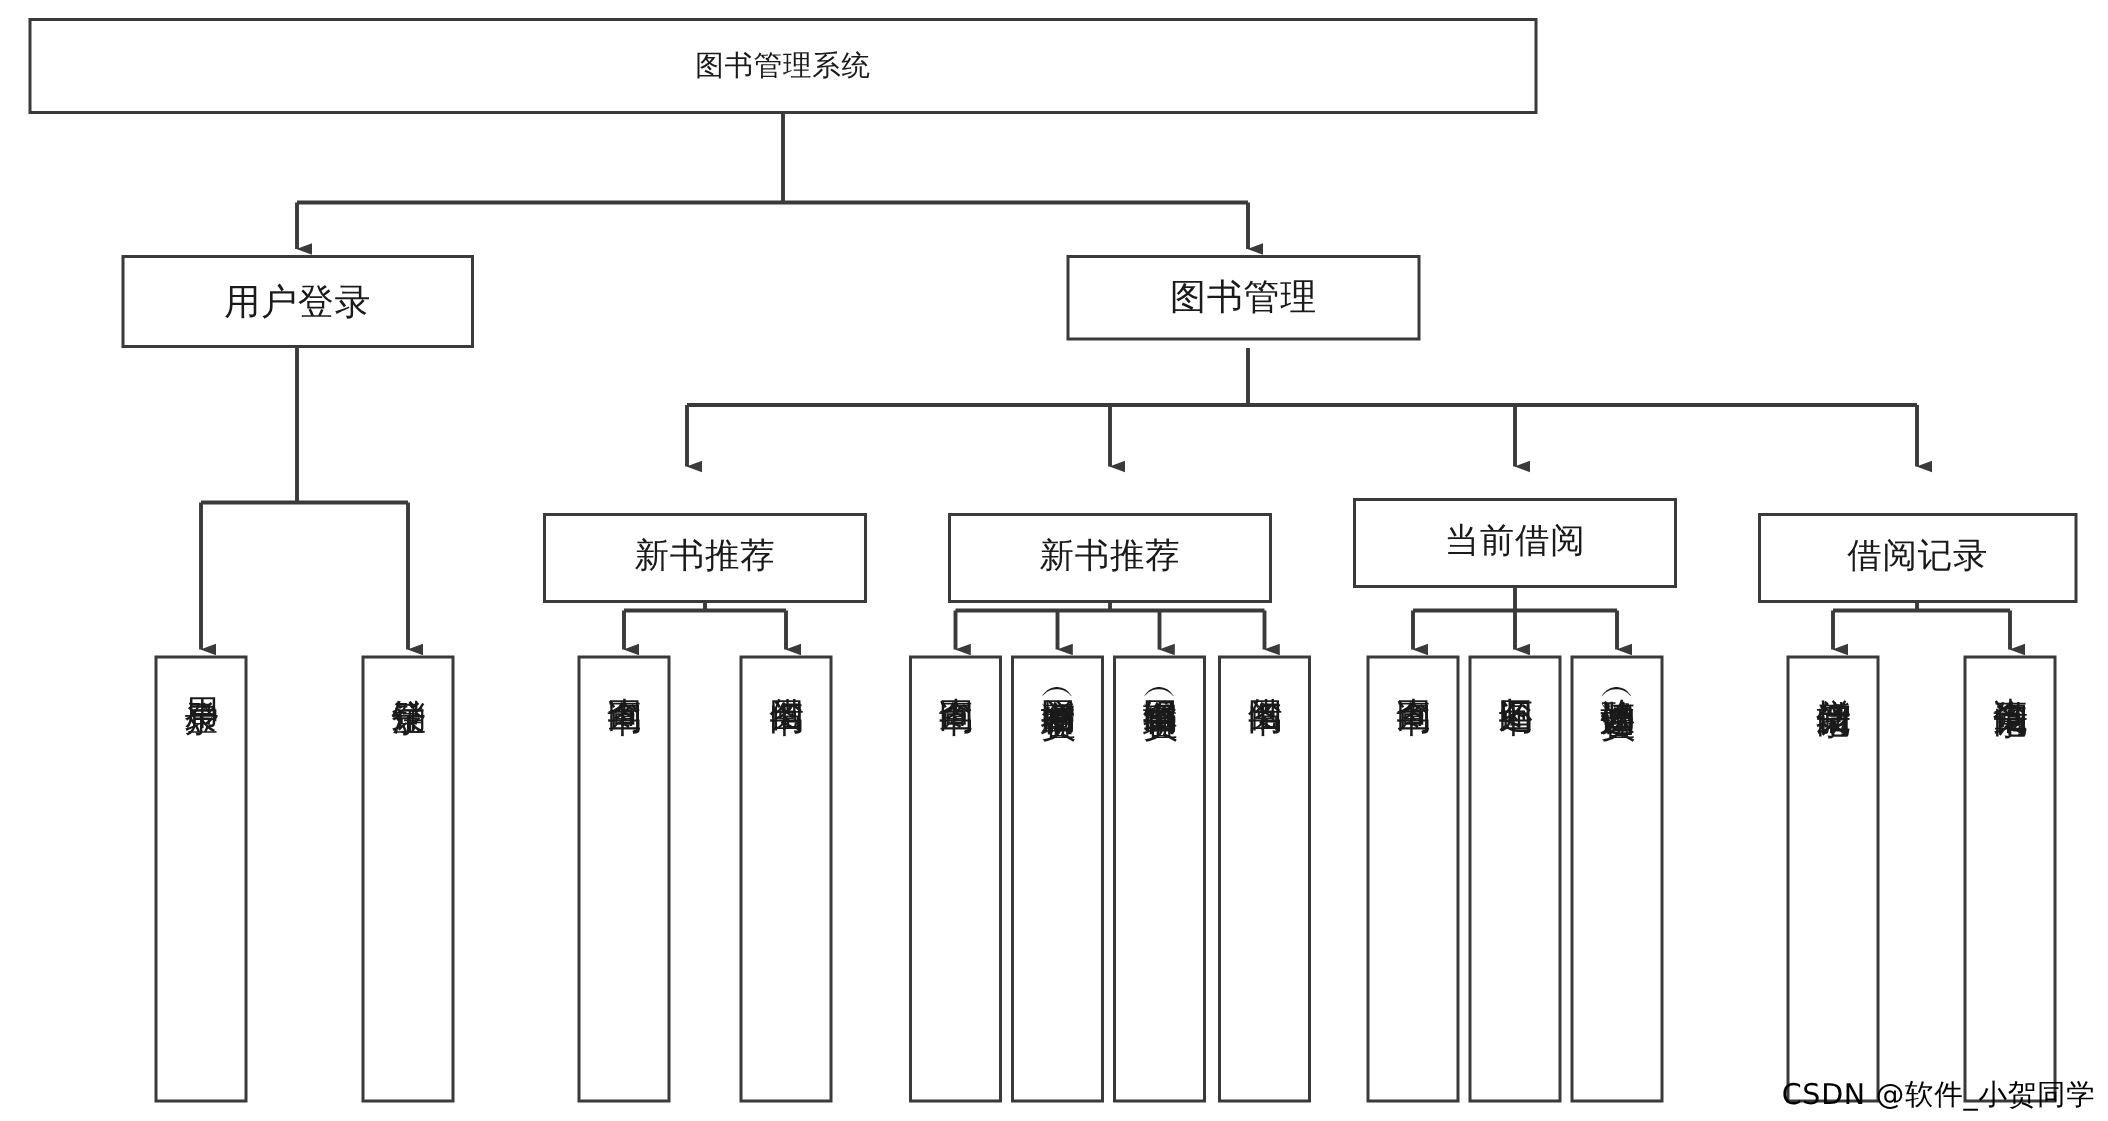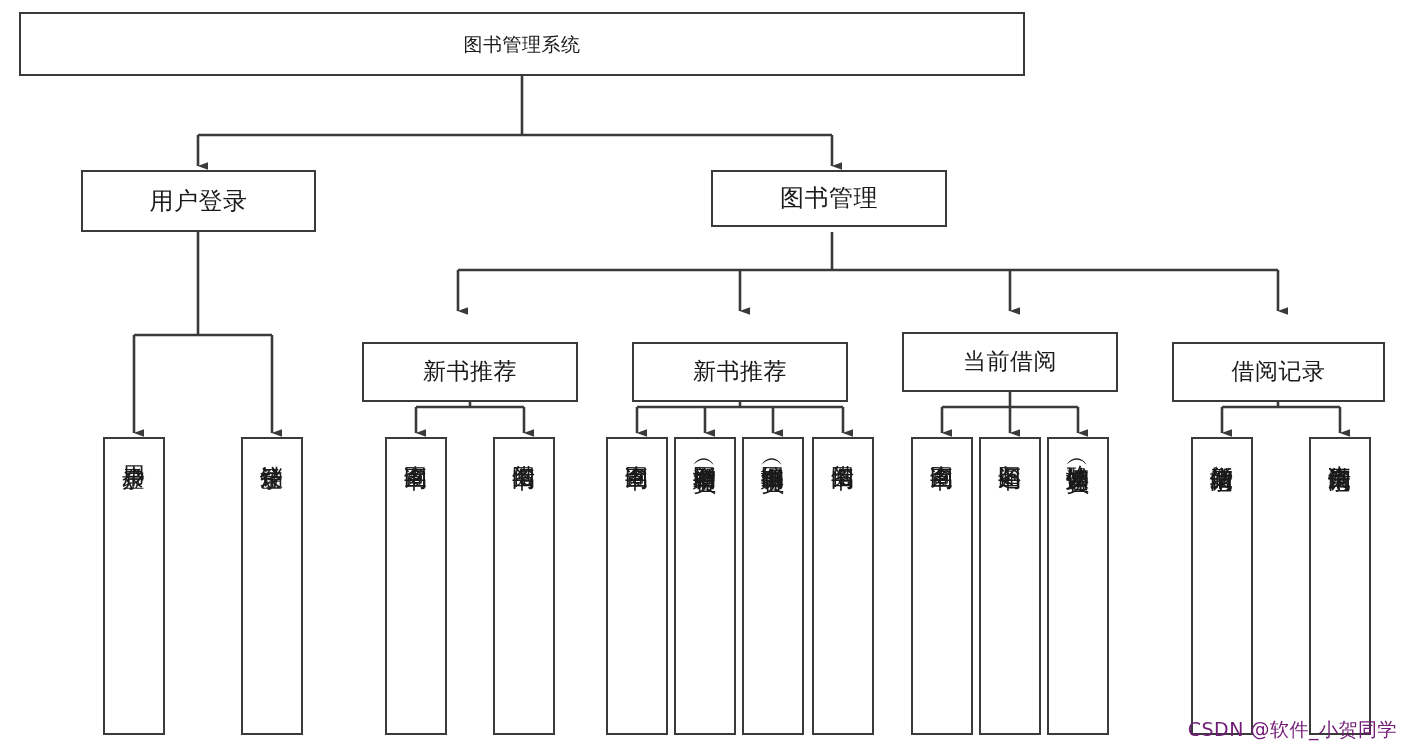--- a/index.html
+++ b/index.html
@@ -63,21 +63,21 @@
     text-orientation: upright;
     line-height: 1.05;
     letter-spacing: 1px;
     white-space: nowrap;
   }
   #watermark {
     position: absolute;
     right: 8px;
     bottom: 4px;
     font-size: 19px;
-    color: #701a75;
+    color: #000000;
     z-index: 5;
     white-space: nowrap;
     letter-spacing: 0.5px;
   }
 </style>
 </head>
 <body>
 
 <div id="diagram-root">
 

